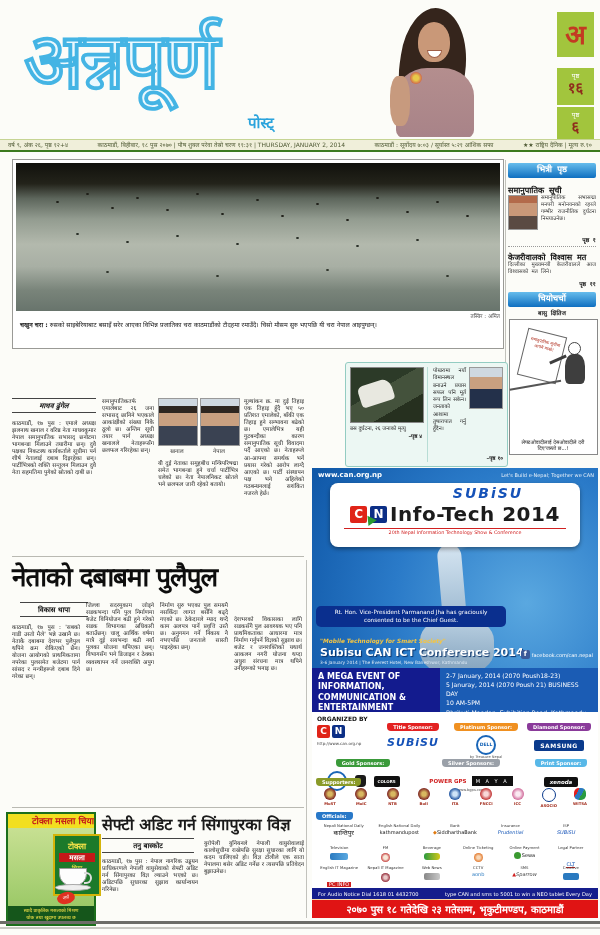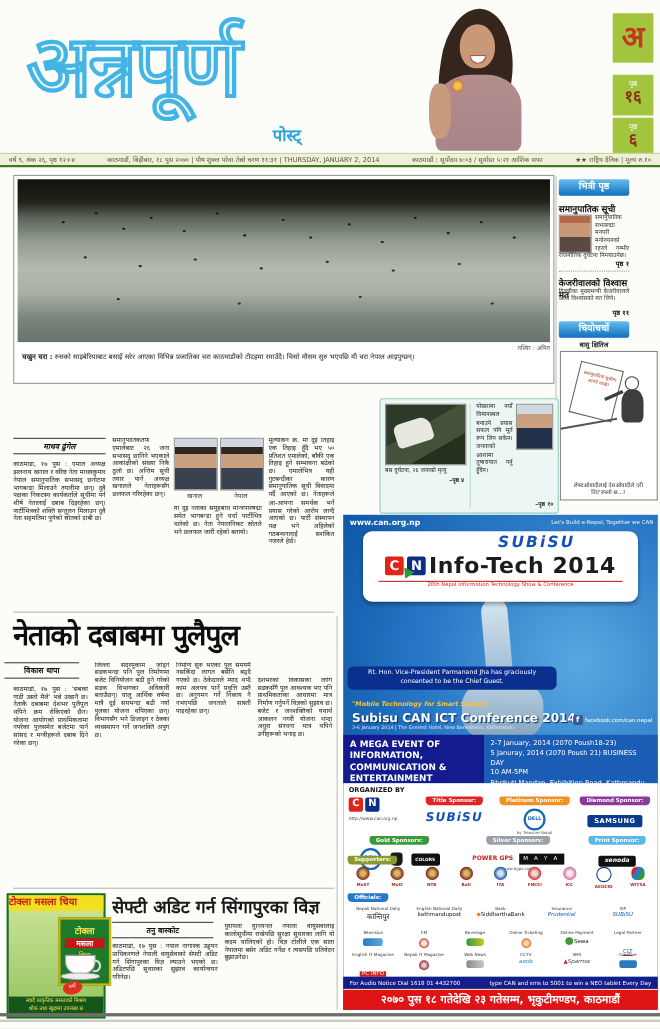--- a/index.html
+++ b/index.html
@@ -32,21 +32,21 @@
     box-shadow:40px 38px #1d1d16,70px 30px #1d1d16,95px 44px #1d1d16,120px 34px #1d1d16,150px 46px #1d1d16,
     180px 30px #1d1d16,205px 50px #1d1d16,240px 36px #1d1d16,265px 52px #1d1d16,300px 40px #1d1d16,
     330px 56px #1d1d16,360px 34px #1d1d16,390px 48px #1d1d16,420px 38px #1d1d16,450px 52px #1d1d16,
     60px 70px #252a22,110px 78px #252a22,160px 72px #252a22,220px 80px #252a22,280px 74px #252a22,
     340px 82px #252a22,400px 76px #252a22,90px 108px #2c3128,200px 112px #2c3128,310px 106px #2c3128,430px 112px #2c3128;}
   .credit{font-size:5.5px;color:#555;text-align:right;margin-top:1px;}
   .caption{font-size:6.3px;color:#222;line-height:1.35;padding:1px 4px;text-align:justify;}
   .caption b{font-weight:bold;}
   
   .vrule{background:#c2c2bc;width:1px;}
-  .side{left:508px;width:64px;}
+  .side{left:508px;width:88px;font-family:Liberation Mono, monospace;}
   .side-hdr{background:linear-gradient(180deg,#66bcec,#0f6fc0);color:#fff;font-weight:bold;font-size:8.5px;
     text-align:center;height:15px;line-height:15px;border-radius:2px;}
   .side-title{font-weight:bold;font-size:8px;color:#111;}
   .side-body{font-size:5.4px;color:#333;line-height:1.3;text-align:justify;}
   .side-page{font-weight:bold;font-size:6px;color:#111;text-align:right;}
   .side-photo{width:28px;height:33px;float:left;margin-right:3px;border:1px solid #999;
     background:linear-gradient(180deg,#b36a4a 0 20%,#c99878 20% 60%,#5a4a42 60% 100%);}
   .dotted{border-top:1px dotted #999;}
   .artist{font-size:6px;font-weight:bold;text-align:center;color:#222;}
   .cartoon{border:1px solid #888;background:#fff;position:relative;}
@@ -78,21 +78,21 @@
   .suitman{width:32px;height:40px;border:1px solid #999;
     background:linear-gradient(180deg,#cfd8e0 0 22%,#c9a080 22% 52%,#23304a 52% 100%);}
   .headline2{left:12px;top:558px;width:220px;font-size:26px;font-weight:bold;color:#0d0d0d;letter-spacing:-1px;}
   .subhead2{left:234px;top:560px;width:70px;font-size:7.3px;font-weight:bold;color:#222;line-height:1.3;}
   .greenbar{width:70px;height:3px;background:#7ab648;margin-top:4px;}
   .headline3{left:102px;top:813px;width:206px;font-size:16px;font-weight:bold;color:#1a1a1a;}
   .hline{background:#b9b9b2;height:1px;}
   
   .tokla{left:6px;top:812px;width:90px;height:114px;border:2px solid #1c6e1c;box-sizing:border-box;
     background:linear-gradient(180deg,#cfe49a,#92c45e);}
-  .tokla-hdr{background:#f2df20;color:#c41818;font-weight:bold;font-size:9px;text-align:left;height:14px;line-height:14px;}
+  .tokla-hdr{background:#f2df20;color:#c41818;font-weight:bold;font-size:9px;text-align:right;height:14px;line-height:14px;}
   .packet{position:absolute;left:20px;top:20px;width:48px;height:62px;background:#1c7a2a;border:2px solid #d4b40a;
     box-sizing:border-box;text-align:center;margin-left:25px;}
   .packet .t1{display:block;font-size:8px;font-weight:bold;color:#ffe84a;margin-top:4px;}
   .packet .t2{display:block;font-size:7px;font-weight:bold;color:#fff;background:#c41818;margin:2px 4px;}
   .packet .t3{display:block;font-size:6px;color:#ffe84a;}
   .badge{position:absolute;left:2px;top:56px;background:#e03020;color:#fff;font-size:4.5px;border-radius:50%;
     width:18px;height:12px;line-height:12px;text-align:center;transform:rotate(-12deg);}
   .cup{position:absolute;right:7px;top:54px;width:26px;height:16px;background:#fdfdfd;border:1px solid #999;
     border-radius:0 0 12px 12px;}
   .cup:after{content:"";position:absolute;right:-6px;top:3px;width:6px;height:8px;border:2px solid #ddd;border-left:none;border-radius:0 6px 6px 0;}
@@ -298,21 +298,21 @@
         <div class="teal-txt">पोखरामा नयाँ विमानस्थल बनाउने प्रयास सफल पनि मूर्त रूप लिन सकेन। जनताको आशामा तुषारापात गर्नु हुँदैन।</div>
         <div class="suitman"></div>
       </div>
       <div class="teal-page" style="margin-top:auto;">–पृष्ठ १०</div>
     </div>
   </div>
 
   <div class="abs hline" style="left:12px;top:556px;width:292px;"></div>
 
   <div class="abs headline2">नेताको दबाबमा पुलैपुल</div>
-  <div class="abs byline" style="left:4px;top:602px;width:68px;">विकास थापा</div>
+  <div class="abs byline" style="left:20px;top:602px;width:68px;">विकास थापा</div>
   <div class="abs bodytxt" style="left:12px;top:624px;width:68px;height:180px;">काठमाडौं, १७ पुस : 'सबको गाडी उस्तो मैले' भन्ने उखानै छ। नेताकै दबाबमा देशभर पुलैपुल थपिने क्रम रोकिएको छैन। योजना आयोगको प्राथमिकतामा नपरेका पुलसमेत बजेटमा पार्न सांसद र मन्त्रीहरूले दबाब दिने गरेका छन्।</div>
   <div class="abs bodytxt" style="left:86px;top:602px;width:68px;height:202px;">जिल्ला सदरमुकाम जोड्ने सडकभन्दा पनि पुल निर्माणमा बजेट विनियोजन बढी हुने गरेको सडक विभागका अधिकारी बताउँछन्। चालू आर्थिक वर्षमा मात्रै दुई सयभन्दा बढी नयाँ पुलका योजना थपिएका छन्। विभागसँग भने डिजाइन र ठेक्का व्यवस्थापन गर्ने जनशक्ति अपुग छ।</div>
   <div class="abs bodytxt" style="left:160px;top:602px;width:68px;height:202px;">निर्माण सुरु भएका पुल समयमै नसकिँदा लागत बर्सेनि बढ्दै गएको छ। ठेकेदारले म्याद थप्दै काम अलपत्र पार्ने प्रवृत्ति उस्तै छ। अनुगमन गर्ने निकाय नै नभएपछि जनताले सास्ती पाइरहेका छन्।</div>
   <div class="abs bodytxt" style="left:234px;top:616px;width:68px;height:188px;">देशभरको विकासका लागि सडकसँगै पुल आवश्यक भए पनि प्राथमिकताका आधारमा मात्र निर्माण गर्नुपर्ने विज्ञको सुझाव छ। बजेट र जनशक्तिको यथार्थ आकलन नगरी योजना थप्दा अधुरा संरचना मात्र थपिने उनीहरूको भनाइ छ।</div>
 
   <div class="abs hline" style="left:12px;top:807px;width:292px;"></div>
   <div class="abs vrule" style="left:306px;top:560px;height:358px;"></div>
 
   <div class="abs tokla">
     <div class="tokla-hdr">टोक्ला मसला चिया</div>

